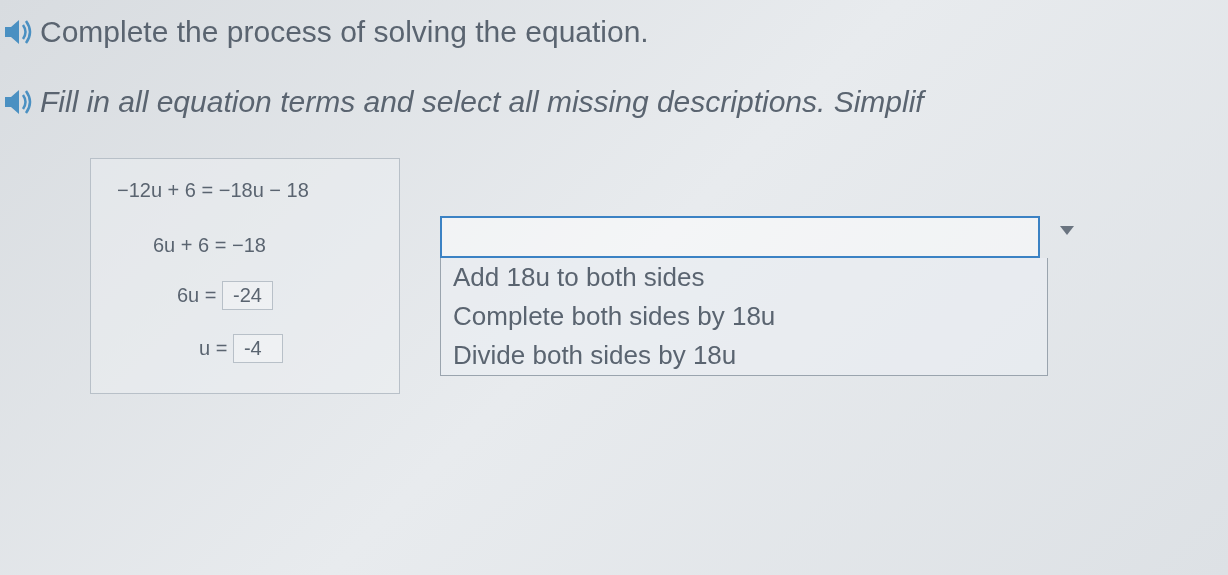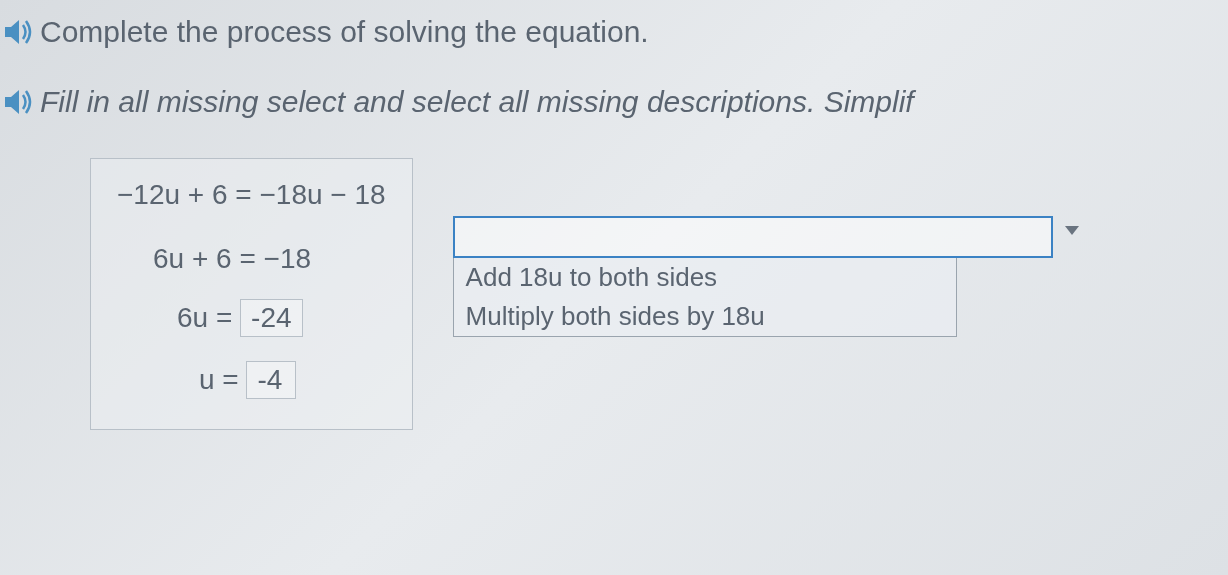--- a/index.html
+++ b/index.html
@@ -48,21 +48,21 @@
       gap: 40px;
       align-items: flex-start;
     }
     .equation-box {
       border: 1px solid #b8c0c8;
       background: rgba(240, 243, 246, 0.4);
       padding: 20px 26px 22px 26px;
       min-width: 310px;
     }
     .eq-line {
-      font-size: 28px;
+      font-size: 20px;
       color: #5a6470;
       margin-bottom: 24px;
       white-space: nowrap;
     }
     .eq-line:last-child {
       margin-bottom: 8px;
     }
     .eq-line-2 {
       padding-left: 36px;
       margin-top: 32px;
@@ -96,21 +96,21 @@
       position: absolute;
       right: -26px;
       top: 10px;
       width: 0;
       height: 0;
       border-left: 7px solid transparent;
       border-right: 7px solid transparent;
       border-top: 9px solid #6a7480;
     }
     .dropdown-list {
-      width: 504px;
+      width: 608px;
       border: 1px solid #9aa4ae;
       border-top: none;
       background: rgba(235, 239, 243, 0.6);
     }
     .dropdown-option {
       font-size: 26px;
       color: #5a6470;
       padding: 4px 12px;
       cursor: pointer;
     }
@@ -134,21 +134,21 @@
   </div>
 
   <div class="instruction-row" style="margin-top:18px;">
     <span class="speaker-icon">
       <svg width="34" height="34" viewBox="0 0 34 34">
         <path d="M 4 12 L 4 22 L 10 22 L 18 29 L 18 5 L 10 12 Z" fill="#4a90c2"></path>
         <path d="M 22 10 Q 27 17 22 24" stroke="#4a90c2" stroke-width="2.5" fill="none"></path>
         <path d="M 25 6 Q 33 17 25 28" stroke="#4a90c2" stroke-width="2.5" fill="none"></path>
       </svg>
     </span>
-    <span class="instruction-2">Fill in all missing select and select all missing descriptions. Simplif</span>
+    <span class="instruction-2">Fill in all equation terms and select all missing descriptions. Simplif</span>
   </div>
 </div>
 
 <div class="content-area">
   <div class="equation-box">
     <div class="eq-line">−12u + 6 = −18u − 18</div>
     <div class="eq-line eq-line-2">6u + 6 = −18</div>
     <div class="eq-line eq-line-3">
       <span>6u = </span><span class="answer-box">-24</span>
     </div>
@@ -157,16 +157,17 @@
     </div>
   </div>
 
   <div class="dropdown-area">
     <div style="position:relative;">
       <div class="dropdown-input"></div>
       <div class="dropdown-arrow"></div>
     </div>
     <div class="dropdown-list">
       <div class="dropdown-option">Add 18u to both sides</div>
-      <div class="dropdown-option">Multiply both sides by 18u</div>
+      <div class="dropdown-option">Complete both sides by 18u</div>
+      <div class="dropdown-option">Divide both sides by 18u</div>
     </div>
   </div>
 </div>
 
 </body></html>

